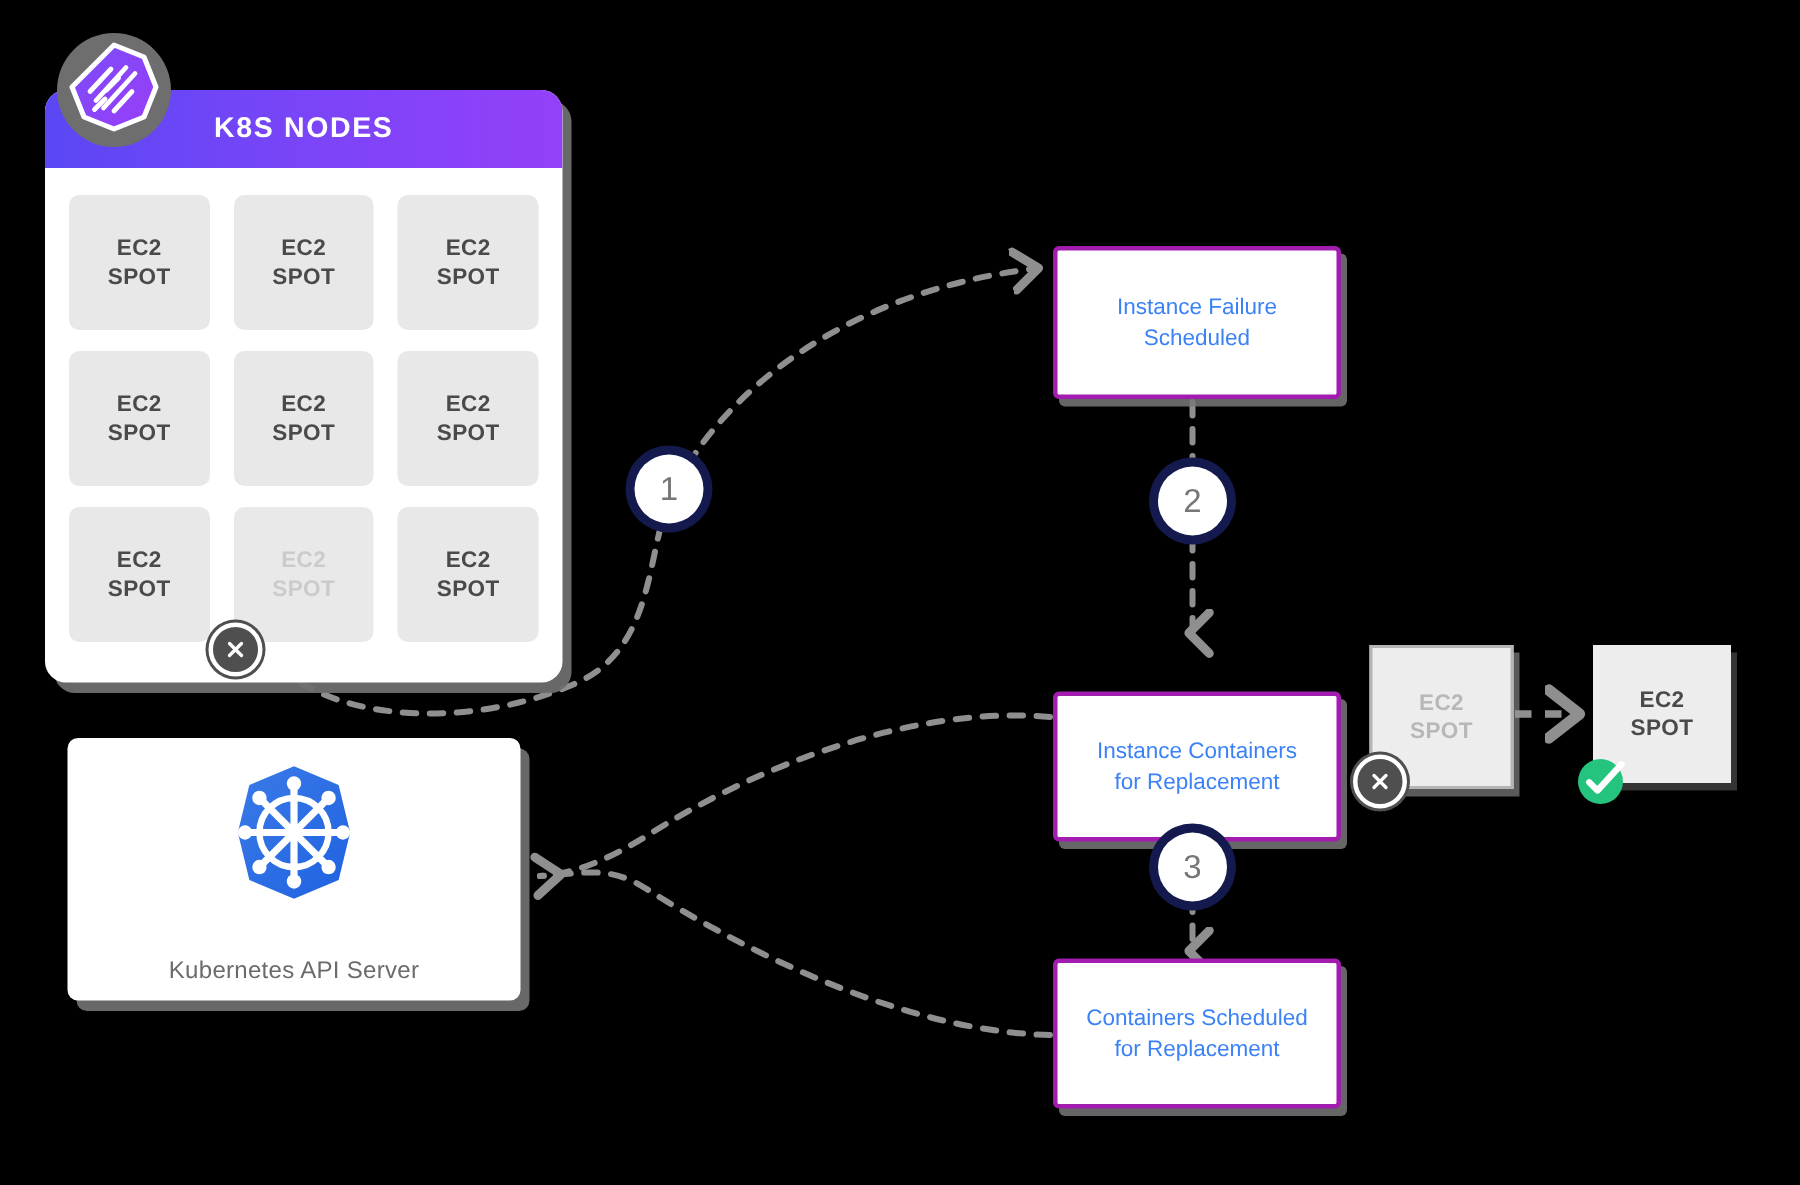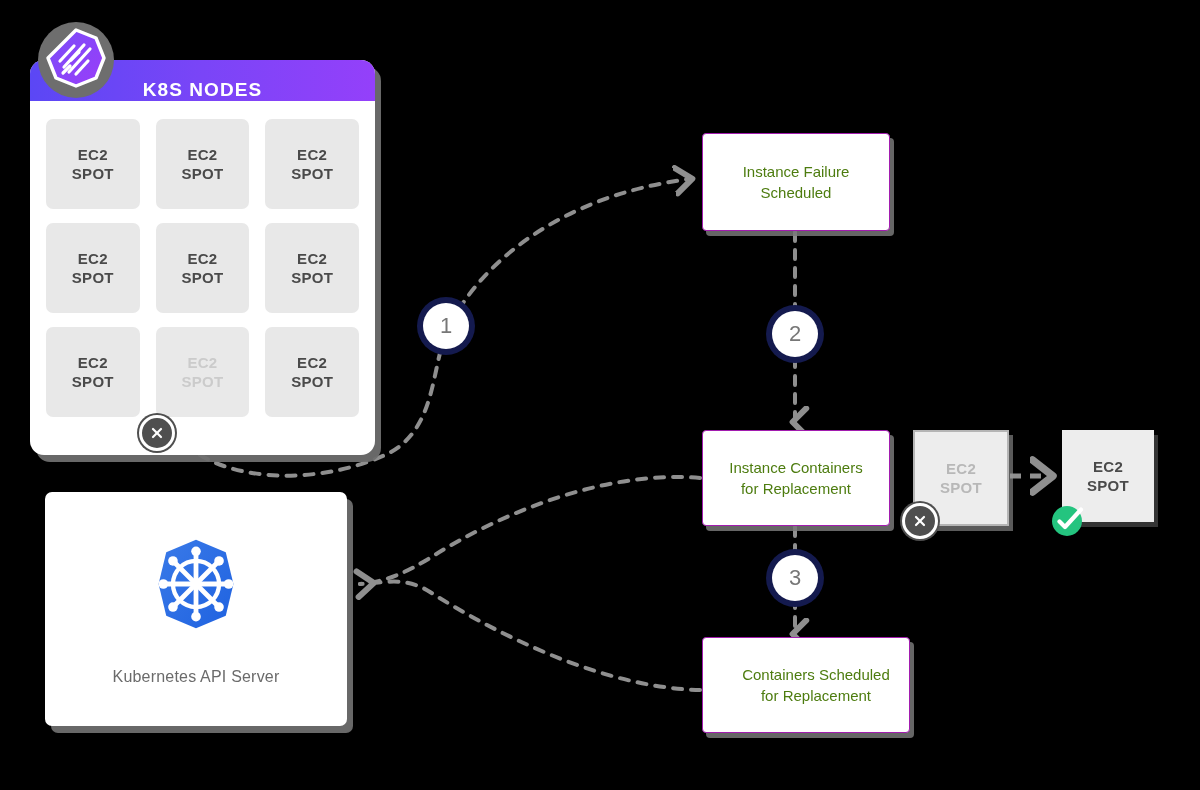--- a/index.html
+++ b/index.html
@@ -15,23 +15,23 @@
   #connectors{position:absolute;left:0;top:0;width:1200px;height:790px;pointer-events:none;}
 
   
   .k8s-panel{
     position:absolute;left:30px;top:60px;width:345px;height:395px;
     background:#ffffff;border-radius:14px;
     box-shadow:6px 7px 0 0 rgba(110,110,110,0.95);
     overflow:hidden;
   }
   .k8s-header{
-    height:41px;width:100%;
+    height:52px;width:100%;
     background:linear-gradient(90deg,#5b47f5 0%,#7a45f7 50%,#9440fa 100%);
-    display:flex;align-items:flex-end;justify-content:center;
+    display:flex;align-items:center;justify-content:center;
   }
   .k8s-header-title{
     color:#fff;font-size:19px;font-weight:bold;letter-spacing:1.1px;
   }
   .k8s-grid{
     padding:18px 16px 16px 16px;
     display:grid;grid-template-columns:repeat(3,1fr);
     grid-template-rows:repeat(3,90px);
     gap:14px 16px;
   }
@@ -57,41 +57,41 @@
     background:#4f4f4f;border:3px solid #ffffff;
     box-shadow:0 0 0 2px #4f4f4f;
     display:flex;align-items:center;justify-content:center;
   }
   .x-badge svg{display:block;}
   #panel-x-badge{left:139px;top:415px;}
   #replaced-x-badge{left:902px;top:503px;}
 
   
   .k8s-api-card{
-    position:absolute;left:45px;top:492px;width:302px;height:234px;
+    position:absolute;left:45px;top:492px;width:302px;height:175px;
     background:#ffffff;border-radius:7px;
     box-shadow:6px 7px 0 0 rgba(110,110,110,0.95);
     display:flex;flex-direction:column;align-items:center;justify-content:center;gap:20px;
   }
   .k8s-api-logo{margin-top:4px;}
   .k8s-api-label{
     margin-top:16px;font-size:16px;color:#6b6b6b;letter-spacing:0.2px;
   }
 
   
   .flow-box{
     position:absolute;background:#ffffff;
-    border:1px solid #a21caf;border-radius:4px;
+    border:3px solid #a21caf;border-radius:4px;
     box-shadow:4px 5px 0 0 rgba(120,120,120,0.85);
     display:flex;align-items:center;justify-content:center;text-align:center;
-    font-size:15px;color:#4d7c0f;line-height:1.42;
+    font-size:15px;color:#3b82f6;line-height:1.42;margin-top:31px;
   }
   #box-failure-predicted{left:702px;top:133px;width:186px;height:96px;}
   #box-instance-scheduled{left:702px;top:430px;width:186px;height:94px;}
-  #box-containers-scheduled{left:702px;top:637px;width:186px;height:94px;padding-left:20px;}
+  #box-containers-scheduled{left:702px;top:608px;width:186px;height:94px;}
 
   
   .step-circle{
     position:absolute;width:58px;height:58px;border-radius:50%;
     background:#141a4e;
     display:flex;align-items:center;justify-content:center;
   }
   .step-circle .inner{
     width:46px;height:46px;border-radius:50%;background:#ffffff;
     display:flex;align-items:center;justify-content:center;

